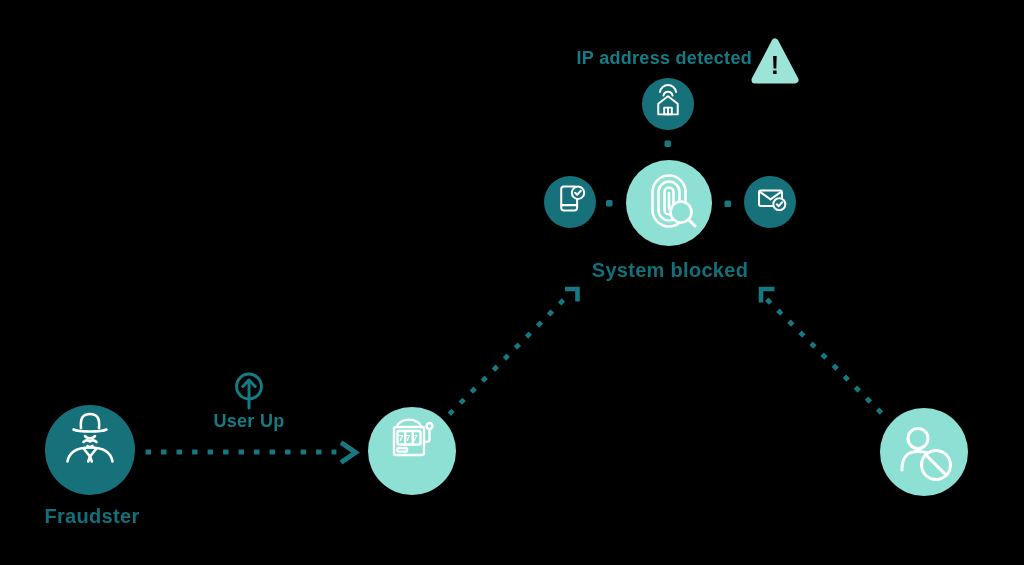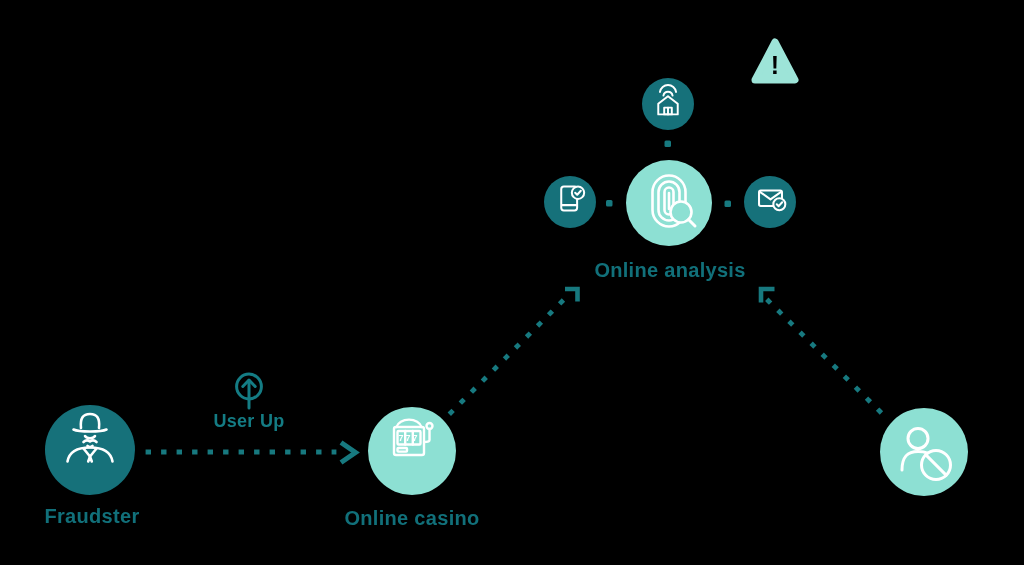--- a/index.html
+++ b/index.html
@@ -74,22 +74,22 @@
         <rect x="15.5" y="24" width="23" height="13.5" rx="1"></rect>
         <line x1="23.2" y1="24" x2="23.2" y2="37.5"></line>
         <line x1="30.8" y1="24" x2="30.8" y2="37.5"></line>
         <rect x="15.5" y="41" width="9.5" height="3.6" rx="0.8"></rect>
         <circle cx="47.5" cy="19" r="3"></circle>
         <path d="M47.5 22 L47.5 33 C47.5 34.5 46 35 42 35"></path>
       </g>
       <text x="27" y="34" text-anchor="middle" font-size="9" font-weight="bold" letter-spacing="2" fill="#ffffff">777</text>
     </svg>
   </div>
-  <div class="label node-label" style="left:412px;top:507px">Online casino</div>
 
+  <div class="label small-label label-right" style="left:752px;top:48px">IP address detected</div>
   <svg class="abs" style="left:750px;top:36px" width="50" height="50" viewBox="0 0 50 50">
     <polygon points="25,6 45,44 5,44" fill="#9de4d8" stroke="#9de4d8" stroke-width="7" stroke-linejoin="round"></polygon>
     <text x="25" y="38" text-anchor="middle" font-size="25" font-weight="bold" fill="#000000">!</text>
   </svg>
 
   <div class="circle dark" style="left:642px;top:78px;width:52px;height:52px">
     <svg width="44" height="44" viewBox="0 0 52 52">
       <g fill="none" stroke="#fff" stroke-width="2.3" stroke-linecap="round" stroke-linejoin="round">
         <path d="M16.5 16.5 a 9.6 9.6 0 0 1 19 0"></path>
         <path d="M20.6 20.8 a 5.5 5.5 0 0 1 10.8 0"></path>
@@ -116,21 +116,21 @@
       <g fill="none" stroke="#fff" stroke-width="2.6" stroke-linecap="round" stroke-linejoin="round">
         <rect x="26.5" y="15.5" width="33" height="51" rx="16.5"></rect>
         <rect x="32.5" y="21.5" width="21" height="39" rx="10.5"></rect>
         <rect x="38.5" y="27.5" width="9" height="27" rx="4.5"></rect>
         <line x1="43" y1="33" x2="43" y2="49"></line>
         <circle cx="55" cy="52" r="10.5" fill="#8de0d3"></circle>
         <line x1="62.5" y1="59.5" x2="69" y2="66" stroke-width="3"></line>
       </g>
     </svg>
   </div>
-  <div class="label node-label" style="left:670px;top:259px">Online analysis</div>
+  <div class="label node-label" style="left:670px;top:259px">System blocked</div>
 
   <div class="circle dark" style="left:744px;top:176px;width:52px;height:52px">
     <svg width="45" height="45" viewBox="0 0 51 51">
       <g fill="none" stroke="#fff" stroke-width="2.3" stroke-linecap="round" stroke-linejoin="round">
         <rect x="12.5" y="16.5" width="26" height="17.5" rx="2"></rect>
         <path d="M13.5 18 L25.5 26.5 L37.5 18"></path>
         <circle cx="35.5" cy="32" r="6.8" fill="#16717a"></circle>
         <path d="M32.6 32 l2.2 2.2 l3.9 -4.4"></path>
       </g>
     </svg>

